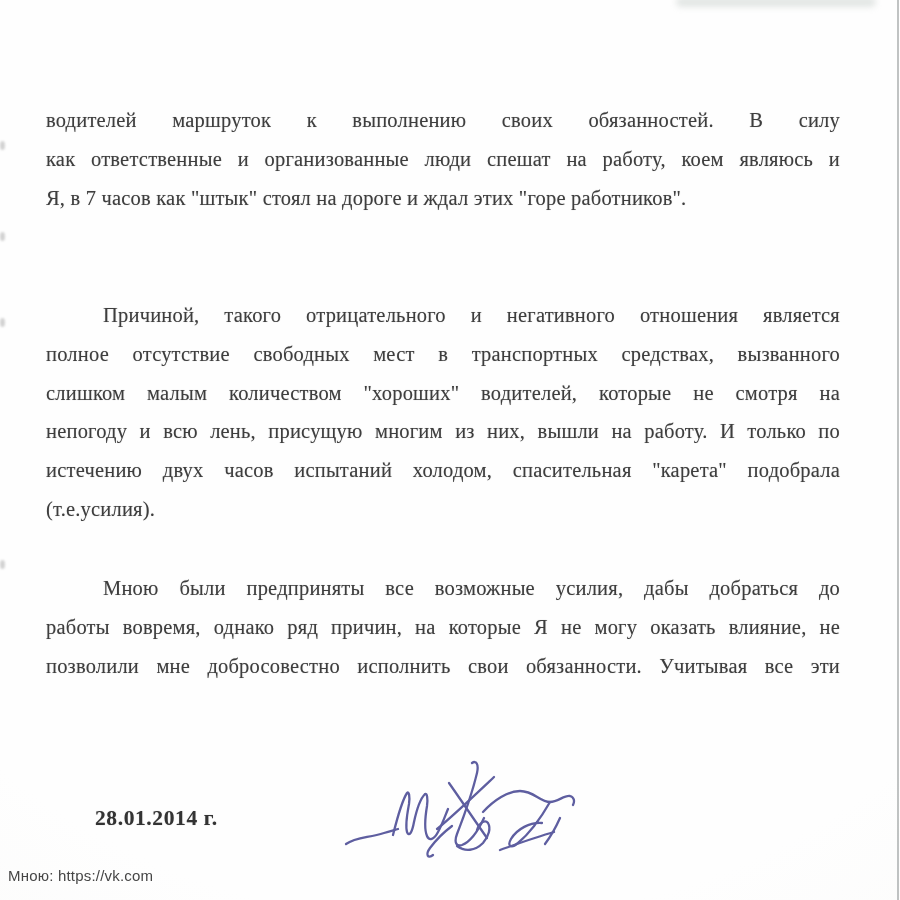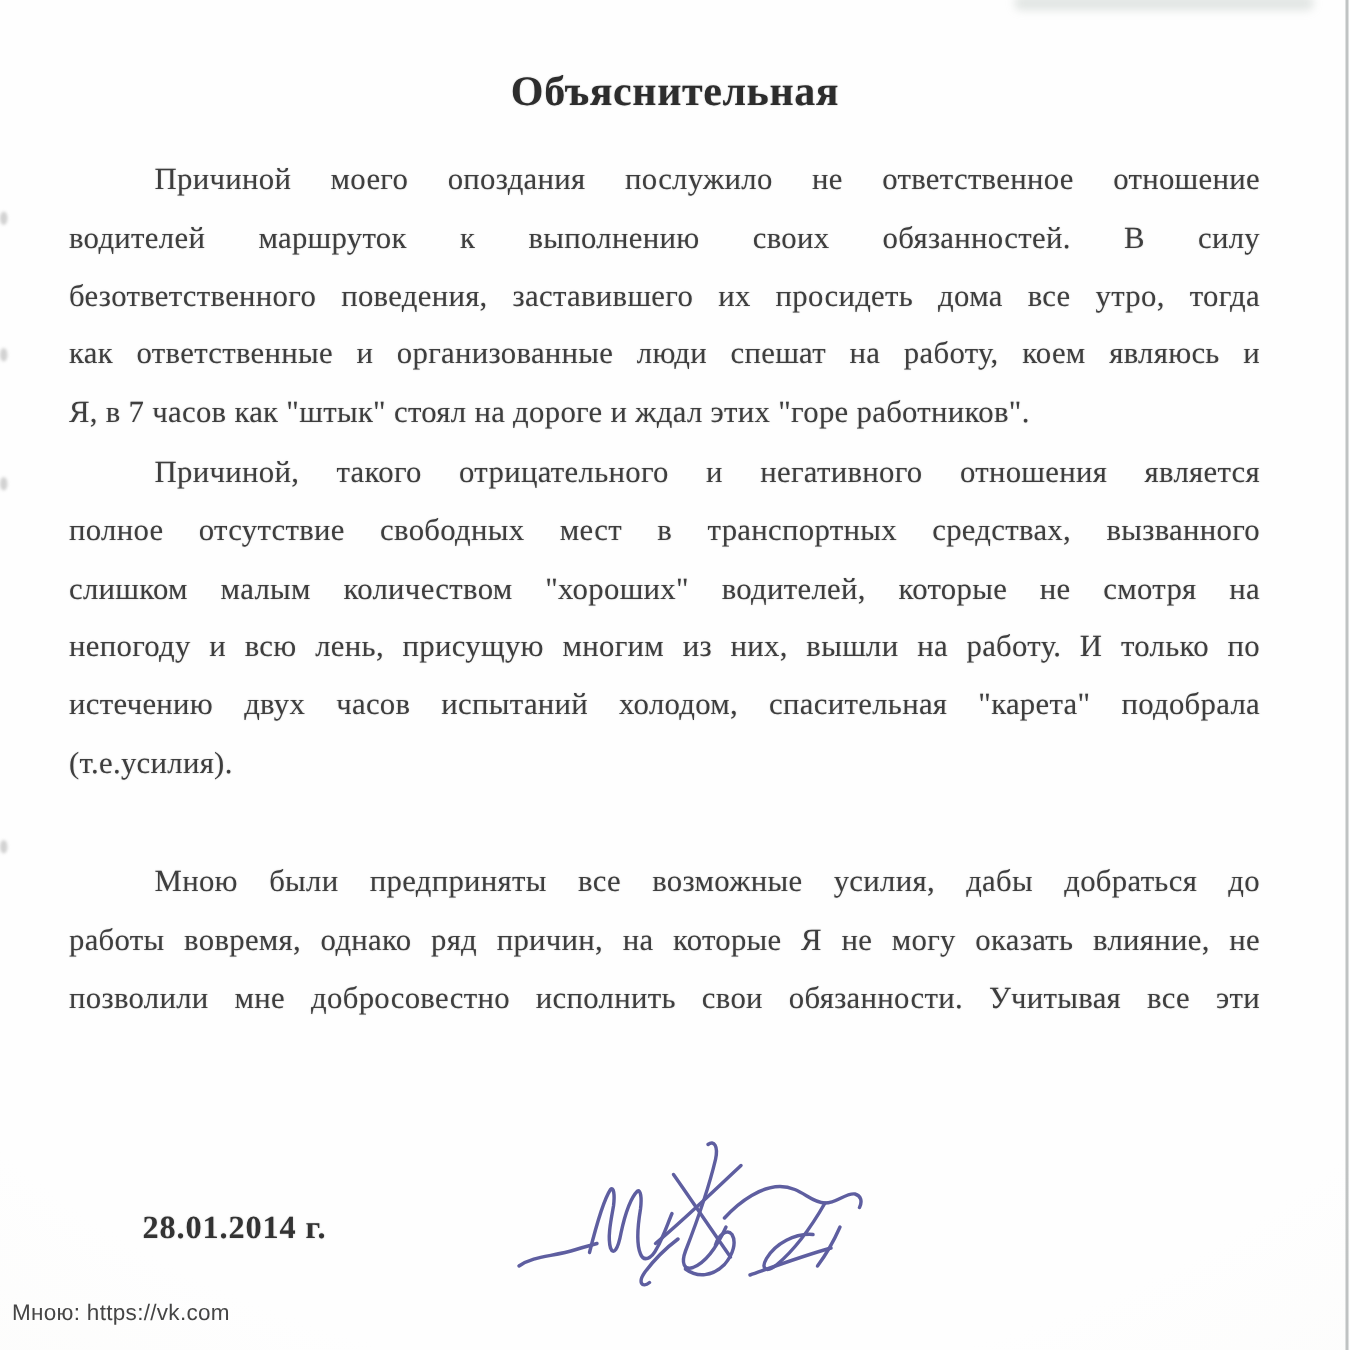--- a/index.html
+++ b/index.html
@@ -68,26 +68,23 @@
 
 <div class="page">
 
   <div class="smudge"></div>
   <div class="edge-line"></div>
   <div class="speck sp1"></div>
   <div class="speck sp2"></div>
   <div class="speck sp3"></div>
   <div class="speck sp4"></div>
 
-  <h1 class="title">Объяснительная</h1>
 
   <div class="para p1">
-    <div class="line indent">Причиной моего опоздания послужило не ответственное отношение</div>
     <div class="line">водителей маршруток к выполнению своих обязанностей. В силу</div>
-    <div class="line">безответственного поведения, заставившего их просидеть дома все утро, тогда</div>
     <div class="line">как ответственные и организованные люди спешат на работу, коем являюсь и</div>
     <div class="line last">Я, в 7 часов как "штык" стоял на дороге и ждал этих "горе работников".</div>
   </div>
 
   <div class="para p2">
     <div class="line indent">Причиной, такого отрицательного и негативного отношения является</div>
     <div class="line">полное отсутствие свободных мест в транспортных средствах, вызванного</div>
     <div class="line">слишком малым количеством "хороших" водителей, которые не смотря на</div>
     <div class="line">непогоду и всю лень, присущую многим из них, вышли на работу. И только по</div>
     <div class="line">истечению двух часов испытаний холодом, спасительная "карета" подобрала</div>

